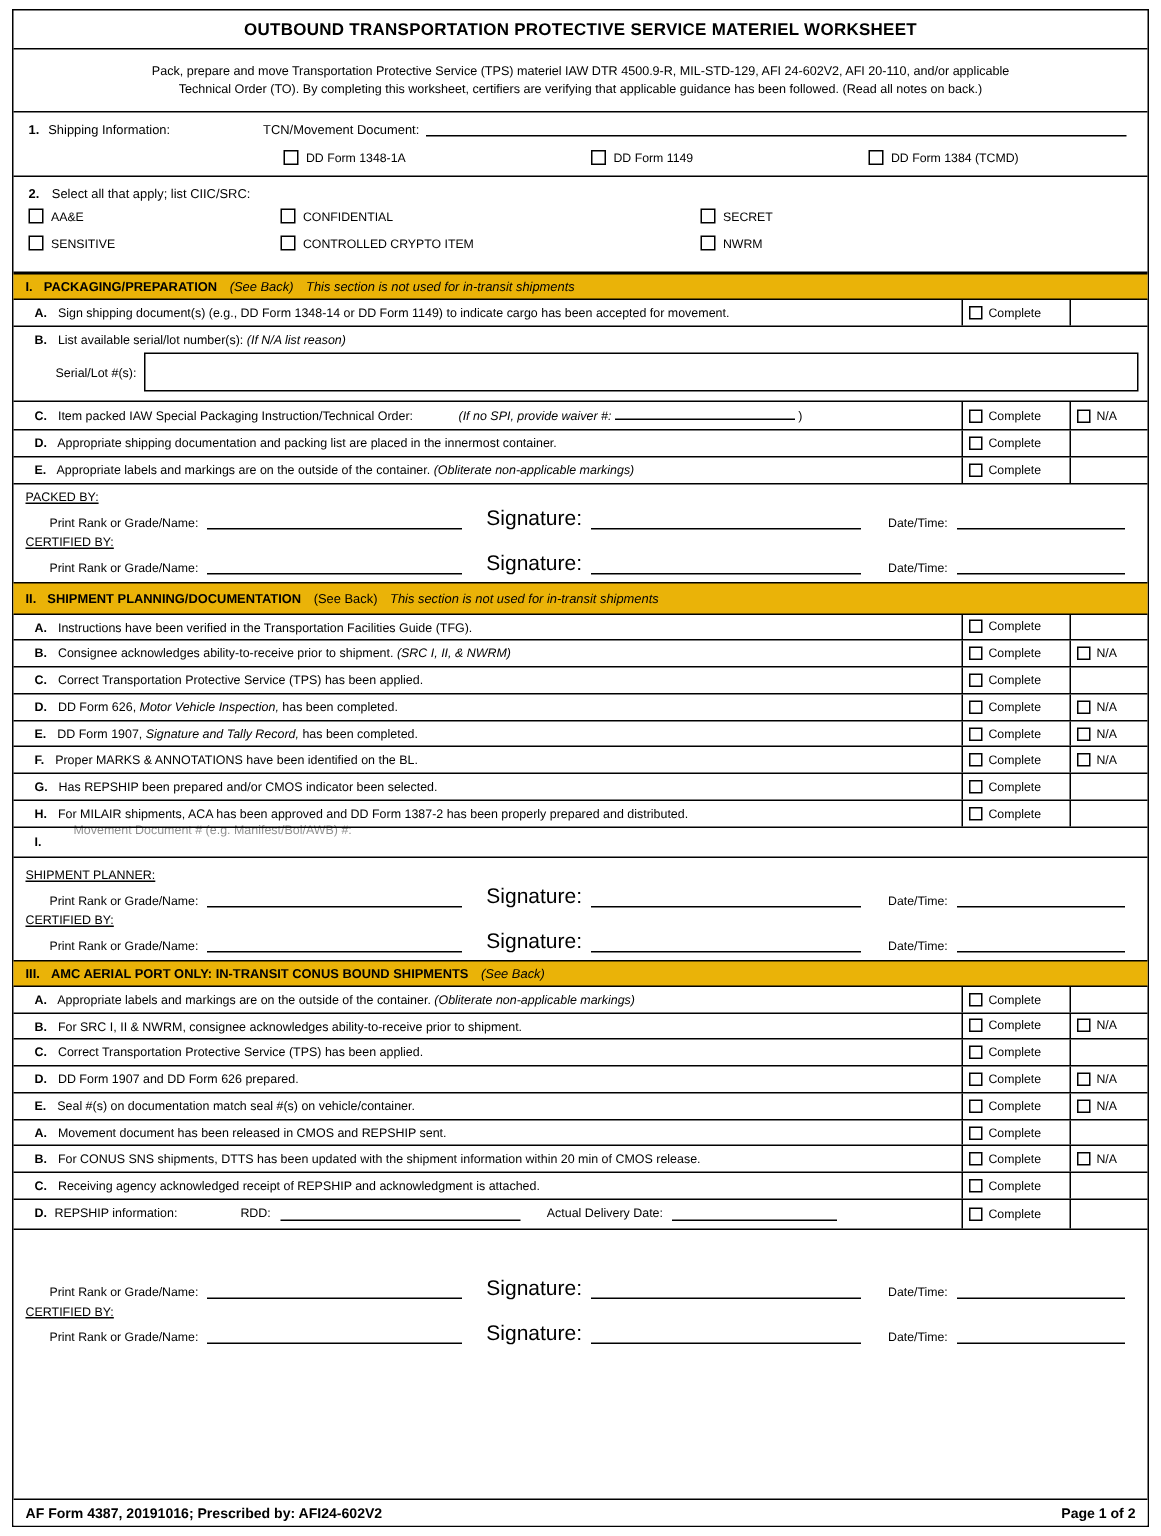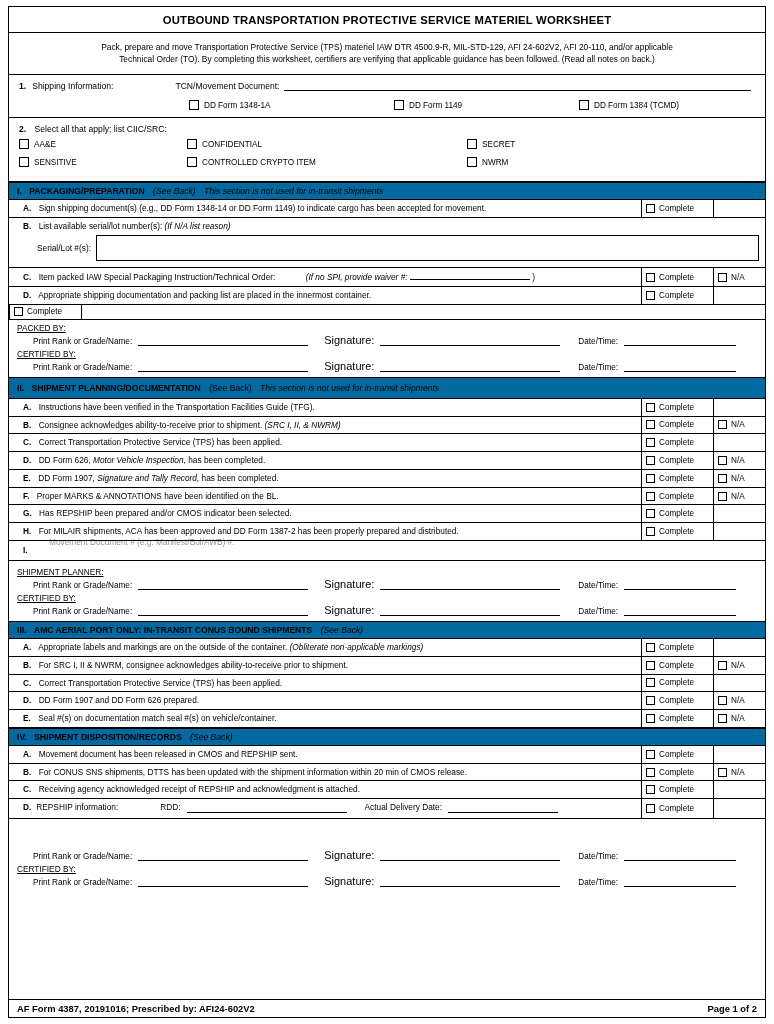--- a/index.html
+++ b/index.html
@@ -71,21 +71,21 @@
   .b2-col.c1 { width: 168px; }
   .b2-col.c2 { width: 280px; }
   .b2-col.c3 { width: 150px; }
   .opt { display:flex; align-items:center; margin-bottom: 8px; }
   .b2-right { width: 145px; }
   .kv { display:flex; align-items:center; margin-bottom:4px; justify-content:flex-end; }
   .kv .k { font-size:8.6px; margin-right:7px; }
   .kv .box { width: 70px; height: 19px; border:1px solid #000; background:#fff; }
   
   .sec-hdr {
-    background:#0369a1;
+    background:#eab308;
     border-top:1.4px solid #000;
     border-bottom:1.4px solid #000;
     padding: 3px 8px;
     font-size: 8.6px;
     font-weight: bold;
   }
   .sec-hdr .rn { font-weight:bold; }
   .sec-hdr .sb { font-weight: normal; font-style: italic; }
   .sec-hdr .note { font-weight: normal; font-style: italic; }
   
@@ -121,21 +121,21 @@
   .serial-lbl .ltr { font-weight:bold; margin-right:5px; }
   .serial-inline { display:flex; align-items:center; margin-top:4px;}
   .serial-inline .sl { font-size:8.3px; margin-left: 14px; margin-right:5px;}
   
   .sig-block { padding: 3px 8px 2px 8px; }
   .sig-title { font-size:8.3px; text-decoration: underline; }
   .sig-row { display:flex; align-items:flex-end; margin: 1px 0 3px 0; }
   .sig-row .lbl { font-size:8.2px; padding-left:16px; }
   .sig-row .ln { border-bottom:1px solid #000; height:9px; }
   .ln-name { width: 170px; margin: 0 0 0 6px; }
-  .sig-row .lbl2 { font-size:11px; margin-left: 16px; text-align: right; }
+  .sig-row .lbl2 { font-size:14px; margin-left: 16px; text-align: right; }
   .ln-sig { width: 180px; margin-left:6px; }
   .sig-row .lbl3 { font-size:8.2px; margin-left: 18px; }
   .ln-dt { width: 112px; margin-left:6px; }
   .ghost { color:#000; opacity:0.45; }
   .i-row { border-bottom:1px solid #000; }
   
   .rdd-row { display:flex; align-items:flex-end; }
   .rdd-row .l { font-size:8.3px;}
   .rdd-line { border-bottom:1px solid #000; height:9px; width:160px; margin-left:6px;}
   .adate-line { border-bottom:1px solid #000; height:9px; width:110px; margin-left:6px;}
@@ -286,20 +286,25 @@
         <span>Appropriate shipping documentation and packing list are placed in the innermost container.</span>
       </div>
       <div class="chkcell">
         <span class="cb"></span>
         <span>Complete</span>
       </div>
       <div class="blank-cell na"></div>
     </div>
 
     <div class="item">
+      <div class="txt">
+        <span class="ltr">E.</span>
+        <span>Appropriate labels and markings are on the outside of the container.</span>
+        <i>(Obliterate non-applicable markings)</i>
+      </div>
       <div class="chkcell">
         <span class="cb"></span>
         <span>Complete</span>
       </div>
       <div class="blank-cell na"></div>
     </div>
 
     <div class="sig-block">
       <div class="sig-title">PACKED BY:</div>
       <div class="sig-row">
@@ -538,25 +543,20 @@
       <div class="chkcell">
         <span class="cb"></span>
         <span>Complete</span>
       </div>
       <div class="chkcell na">
         <span class="cb"></span>
         <span>N/A</span>
       </div>
     </div>
 
-    <div class="sec-hdr">
-      <span class="rn">IV.</span>
-      <span style="margin-left:5px;">SHIPMENT DISPOSITION/RECORDS</span>
-      <span class="sb" style="margin-left:6px;">(See Back)</span>
-    </div>
 
     <div class="item">
       <div class="txt">
         <span class="ltr">A.</span>
         <span>Movement document has been released in CMOS and REPSHIP sent.</span>
       </div>
       <div class="chkcell">
         <span class="cb"></span>
         <span>Complete</span>
       </div>

